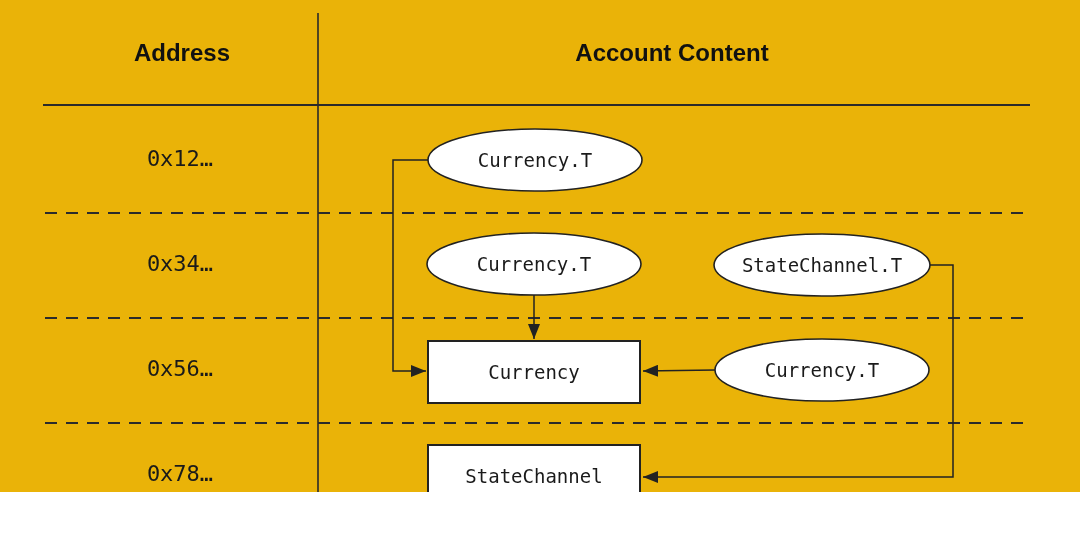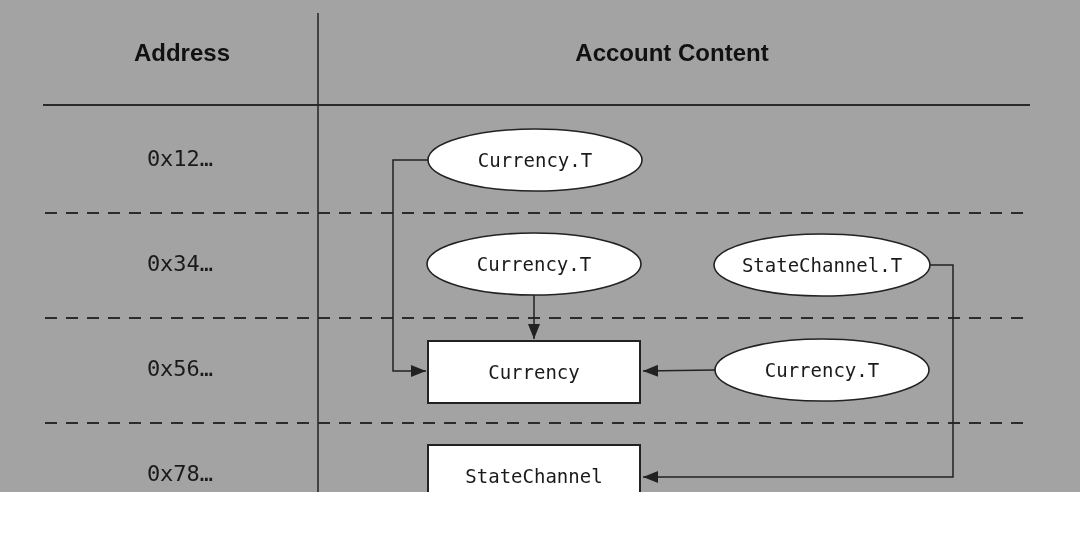--- a/index.html
+++ b/index.html
@@ -4,21 +4,21 @@
 <style>
   html, body {
     margin: 0;
     padding: 0;
     background: #ffffff;
   }
   .stage {
     position: relative;
     width: 1080px;
     height: 492px;
-    background: #a3a3a3;
+    background: #eab308;
     overflow: hidden;
     font-family: "Liberation Sans", sans-serif;
   }
   svg text {
     user-select: none;
   }
   .hdr {
     font-family: "Liberation Sans", sans-serif;
     font-weight: bold;
     font-size: 24px;

